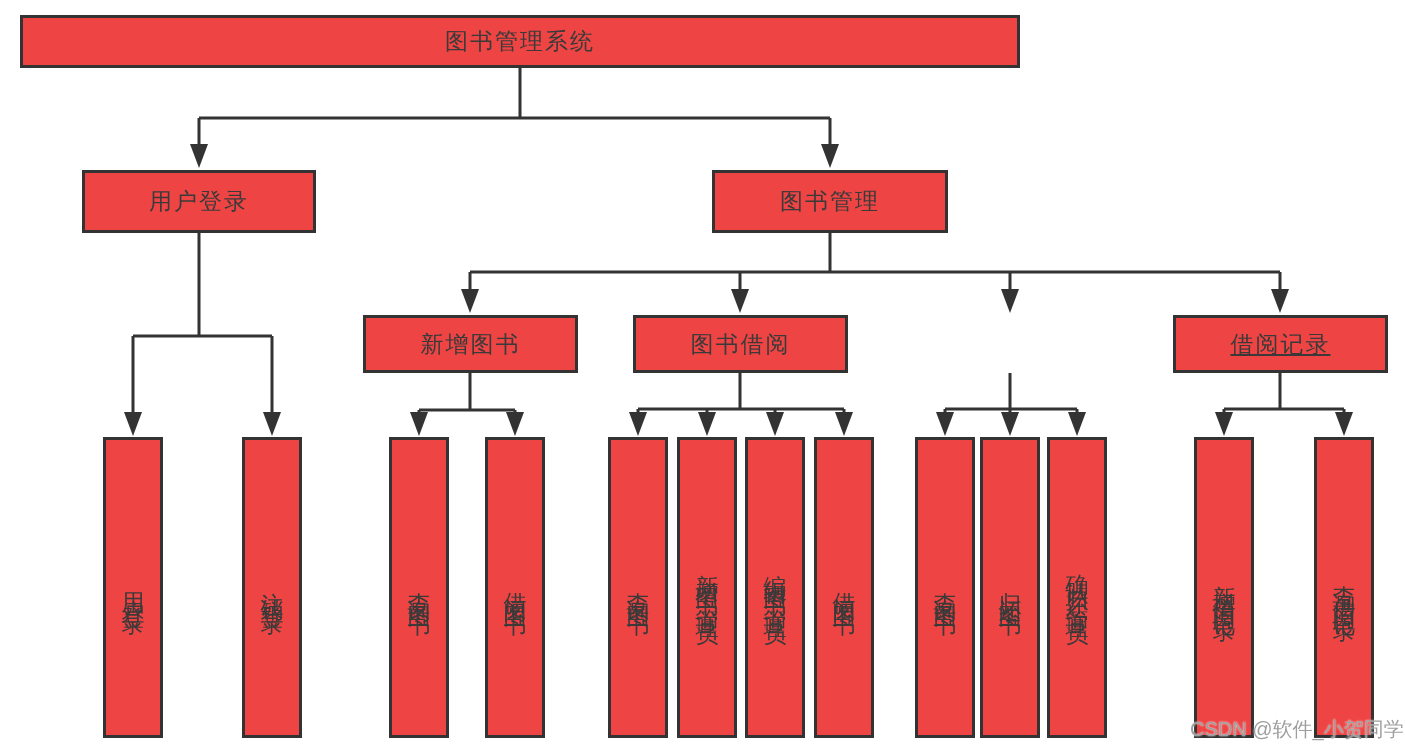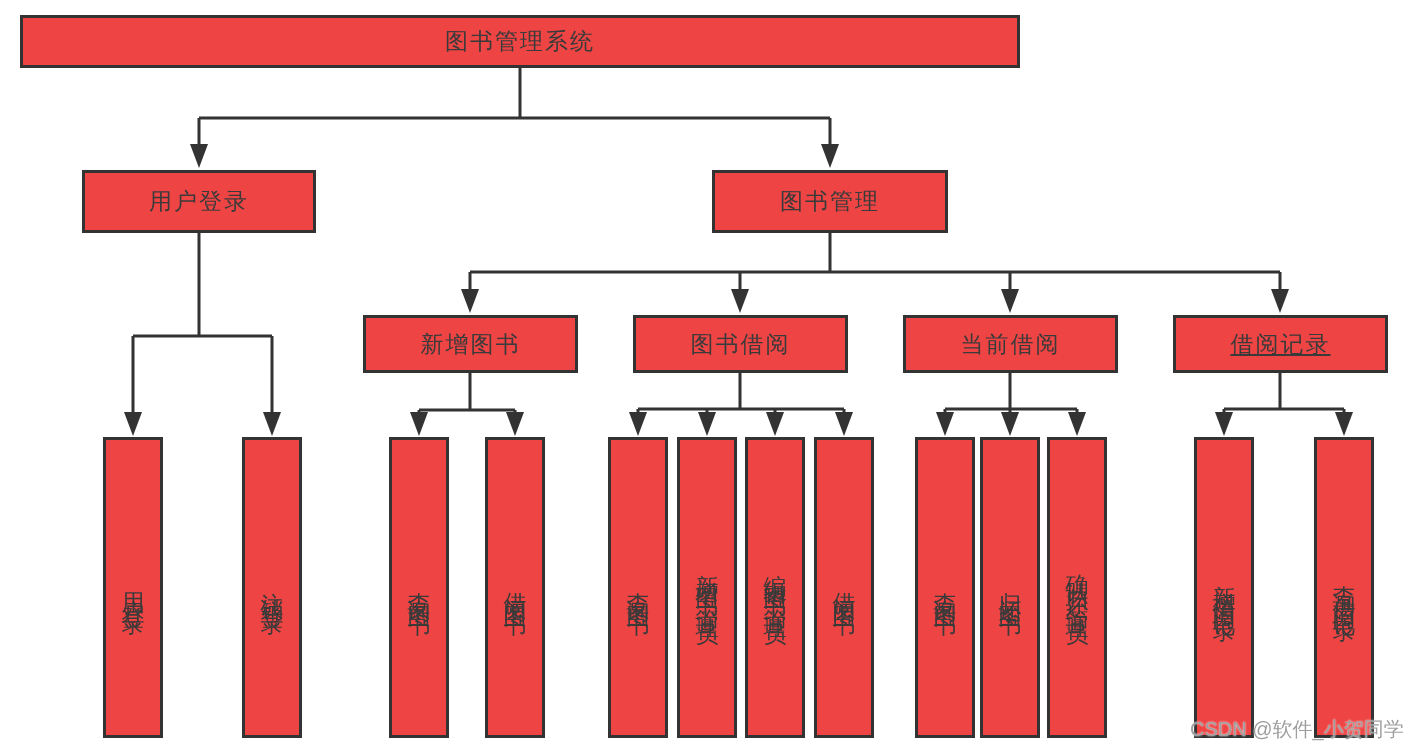--- a/index.html
+++ b/index.html
@@ -119,23 +119,20 @@
   <div class="box h-box n-mgmt">
     <span>图书管理</span>
   </div>
 
   <div class="box h-box n-rec">
     <span>新增图书</span>
   </div>
   <div class="box h-box n-bor">
     <span>图书借阅</span>
   </div>
-  <div class="box h-box n-cur">
-    <span>当前借阅</span>
-  </div>
   <div class="box h-box n-hist">
     <span>借阅记录</span>
   </div>
 
   <div class="box v-box leaf l0">
     <span>用户登录</span>
   </div>
   <div class="box v-box leaf l1">
     <span>注销登录</span>
   </div>

